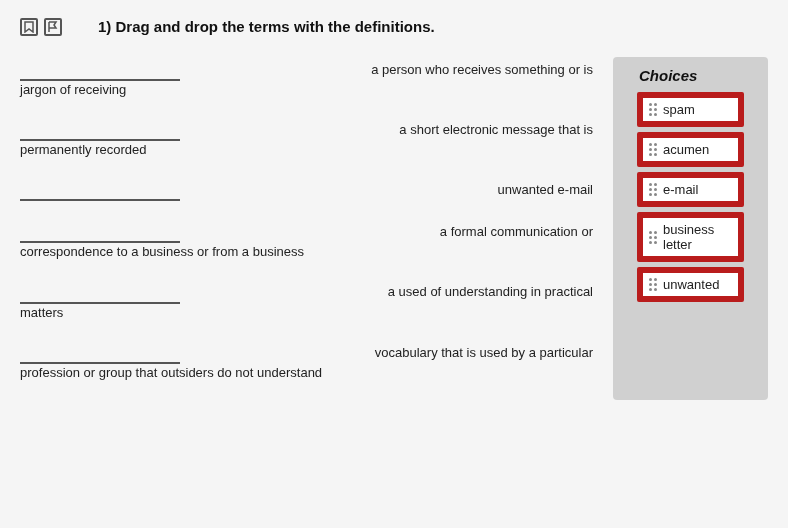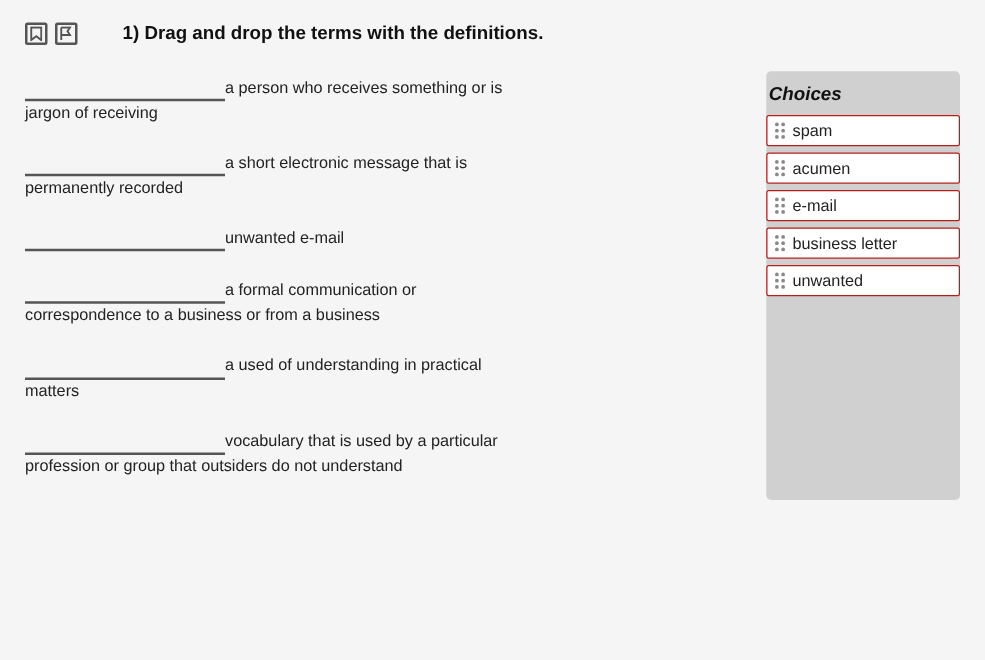--- a/index.html
+++ b/index.html
@@ -65,36 +65,36 @@
       font-size: 13px;
       color: #222;
       line-height: 1.4;
       padding-bottom: 2px;
     }
 
     .choices-panel {
       width: 155px;
       background: #d0d0d0;
       border-radius: 4px;
-      padding: 10px 0;
+      padding: 10px 24px;
       flex-shrink: 0;
     }
 
     .choices-title {
       font-size: 15px;
       font-style: italic;
       font-weight: bold;
       color: #111;
       margin-bottom: 8px;
       padding-left: 2px;
     }
 
     .choice-item {
       background: #fff;
-      border: 1px solid #b91c1c;
+      border: 6px solid #b91c1c;
       border-radius: 2px;
       padding: 4px 6px;
       margin-bottom: 5px;
       display: flex;
       align-items: center;
       gap: 6px;
       cursor: grab;
       font-size: 13px;
       color: #222;
     }
@@ -113,20 +113,21 @@
       background: #888;
       border-radius: 50%;
     }
 
     
     .def-inline {
       display: flex;
       align-items: flex-end;
       flex-wrap: nowrap;
       margin-bottom: 0;
+      justify-content: space-between;
     }
 
     .multi-line-def {
       margin-bottom: 18px;
     }
 
     .bottom-line-text {
       font-size: 13px;
       color: #222;
       line-height: 1.4;

